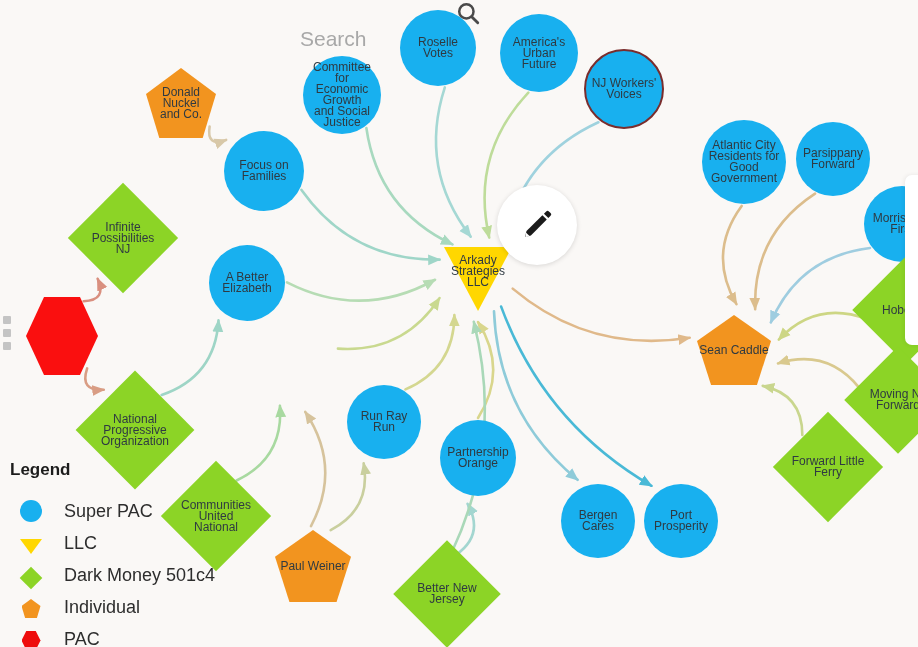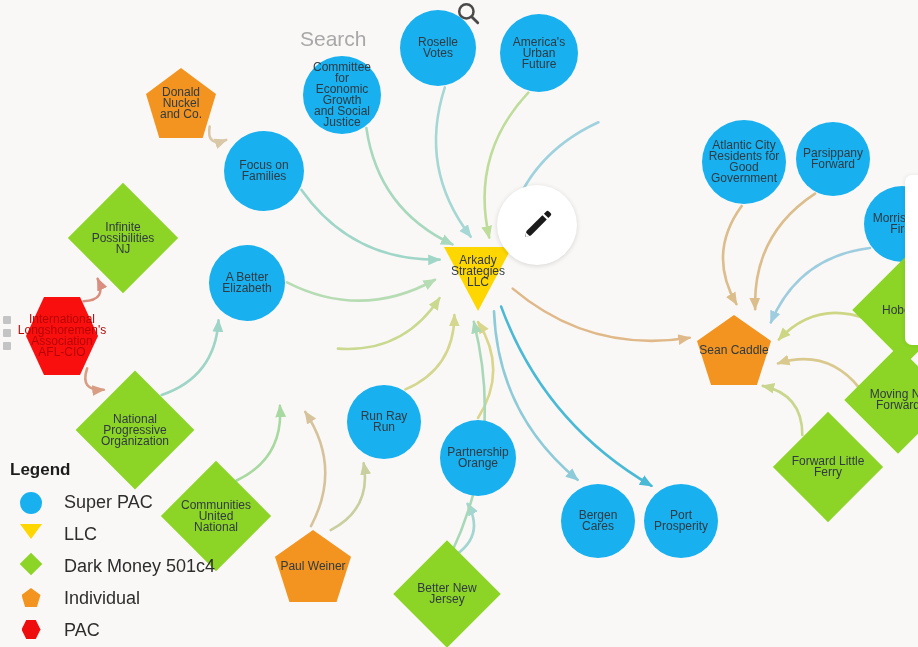--- a/index.html
+++ b/index.html
@@ -140,21 +140,21 @@
   #legend {
     position: absolute;
     left: 8px; top: 460px;
     z-index: 50;
   }
   #legend-title {
     font-size: 17px; font-weight: bold; color: #1c1c1c;
     margin: 0 0 12px 2px;
   }
   .legend-row {
-    display: flex; align-items: flex-start;
+    display: flex; align-items: flex-end;
     height: 30px; margin-bottom: 2px;
   }
   .legend-swatch {
     width: 46px; flex: 0 0 46px;
     display: flex; align-items: center; justify-content: center;
   }
   .legend-label {
     font-size: 18px; color: #2d2d2d;
     margin-left: 10px;
   }
@@ -308,20 +308,25 @@
       </div>
       <div class="node n-circle" style="left: 400px; top: 10px; width: 76px; height: 76px;">
         <div class="shape"></div>
         <div class="node-label">Roselle Votes</div>
       </div>
       <div class="node n-circle" style="left: 500px; top: 14px; width: 78px; height: 78px;">
         <div class="shape"></div>
         <div class="node-label">America's Urban
 Future</div>
       </div>
+      <div class="node n-circle selected" style="left: 584px; top: 49px; width: 80px; height: 80px;">
+        <div class="shape"></div>
+        <div class="node-label">NJ Workers'
+Voices</div>
+      </div>
       <div class="node n-circle" style="left: 224px; top: 131px; width: 80px; height: 80px;">
         <div class="shape"></div>
         <div class="node-label">Focus on Families</div>
       </div>
       <div class="node n-circle" style="left: 702px; top: 120px; width: 84px; height: 84px;">
         <div class="shape"></div>
         <div class="node-label">Atlantic City
 Residents for
 Good Government</div>
       </div>
@@ -339,24 +344,20 @@
         <div class="shape"></div>
         <div class="node-label">Infinite Possibilities
 NJ</div>
       </div>
       <div class="node n-circle" style="left: 209px; top: 245px; width: 76px; height: 76px;">
         <div class="shape"></div>
         <div class="node-label">A Better Elizabeth</div>
       </div>
       <div class="node n-hexagon" style="left: 26px; top: 297px; width: 72px; height: 78px;">
         <div class="shape"></div>
-        <div class="node-label">International
-Longshoremen's
-Association
-AFL-CIO</div>
       </div>
       <div class="node n-triangle" style="left: 444px; top: 247px; width: 68px; height: 64px;">
         <div class="shape"></div>
         <div class="node-label">Arkady Strategies
 LLC</div>
       </div>
       <div class="node n-diamond" style="left: 868px; top: 272px; width: 76px; height: 76px;">
         <div class="shape"></div>
         <div class="node-label">Hoboken</div>
       </div>

